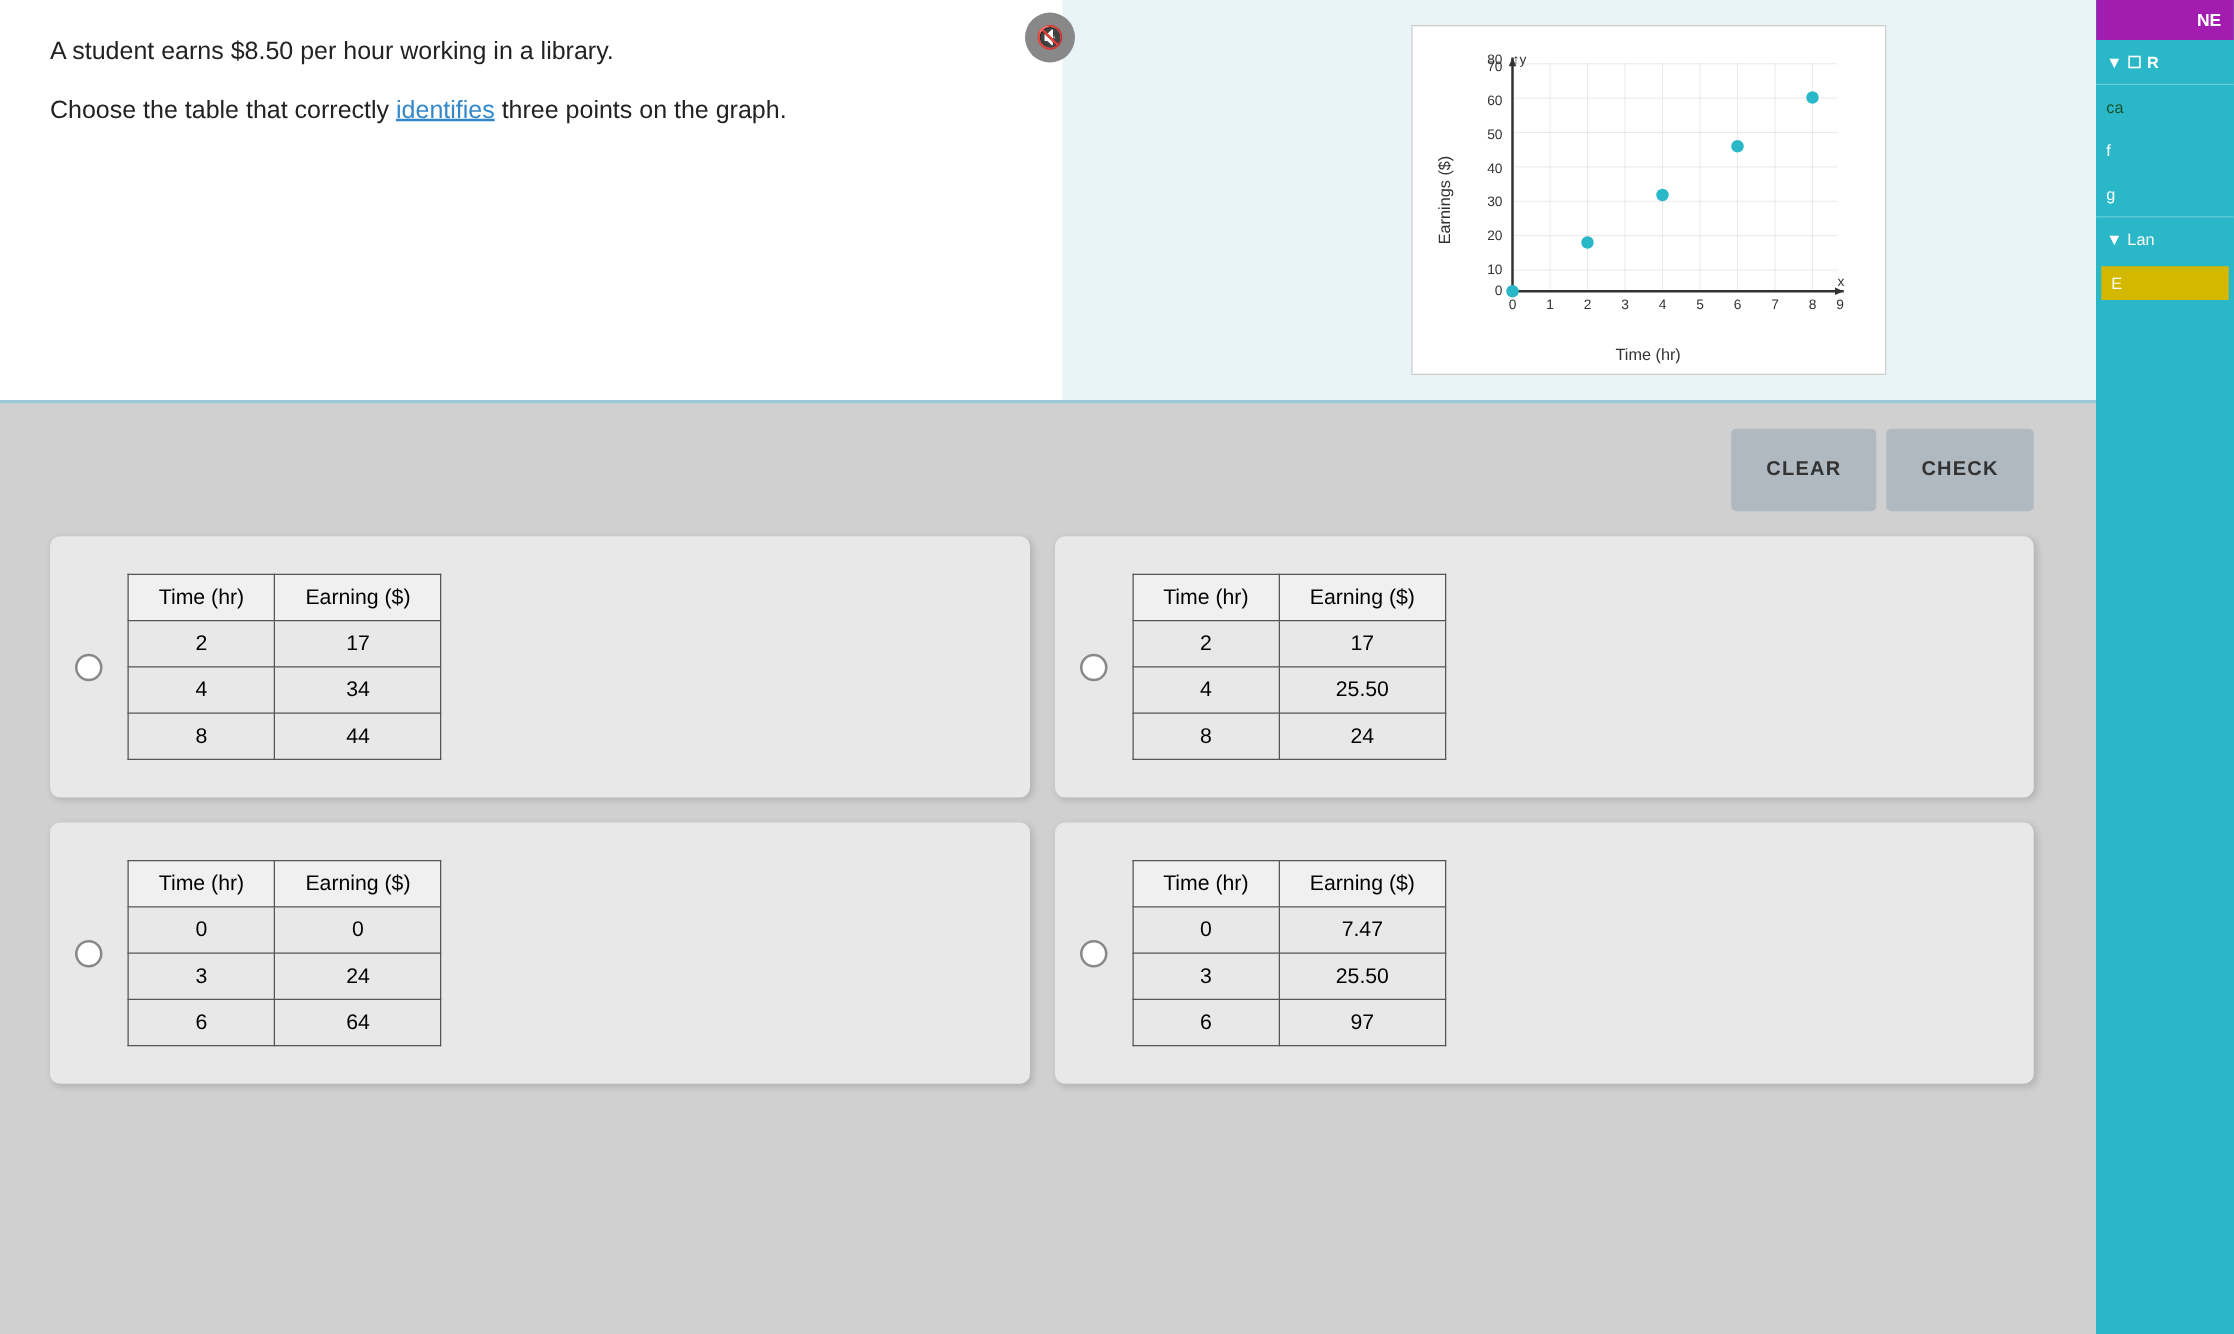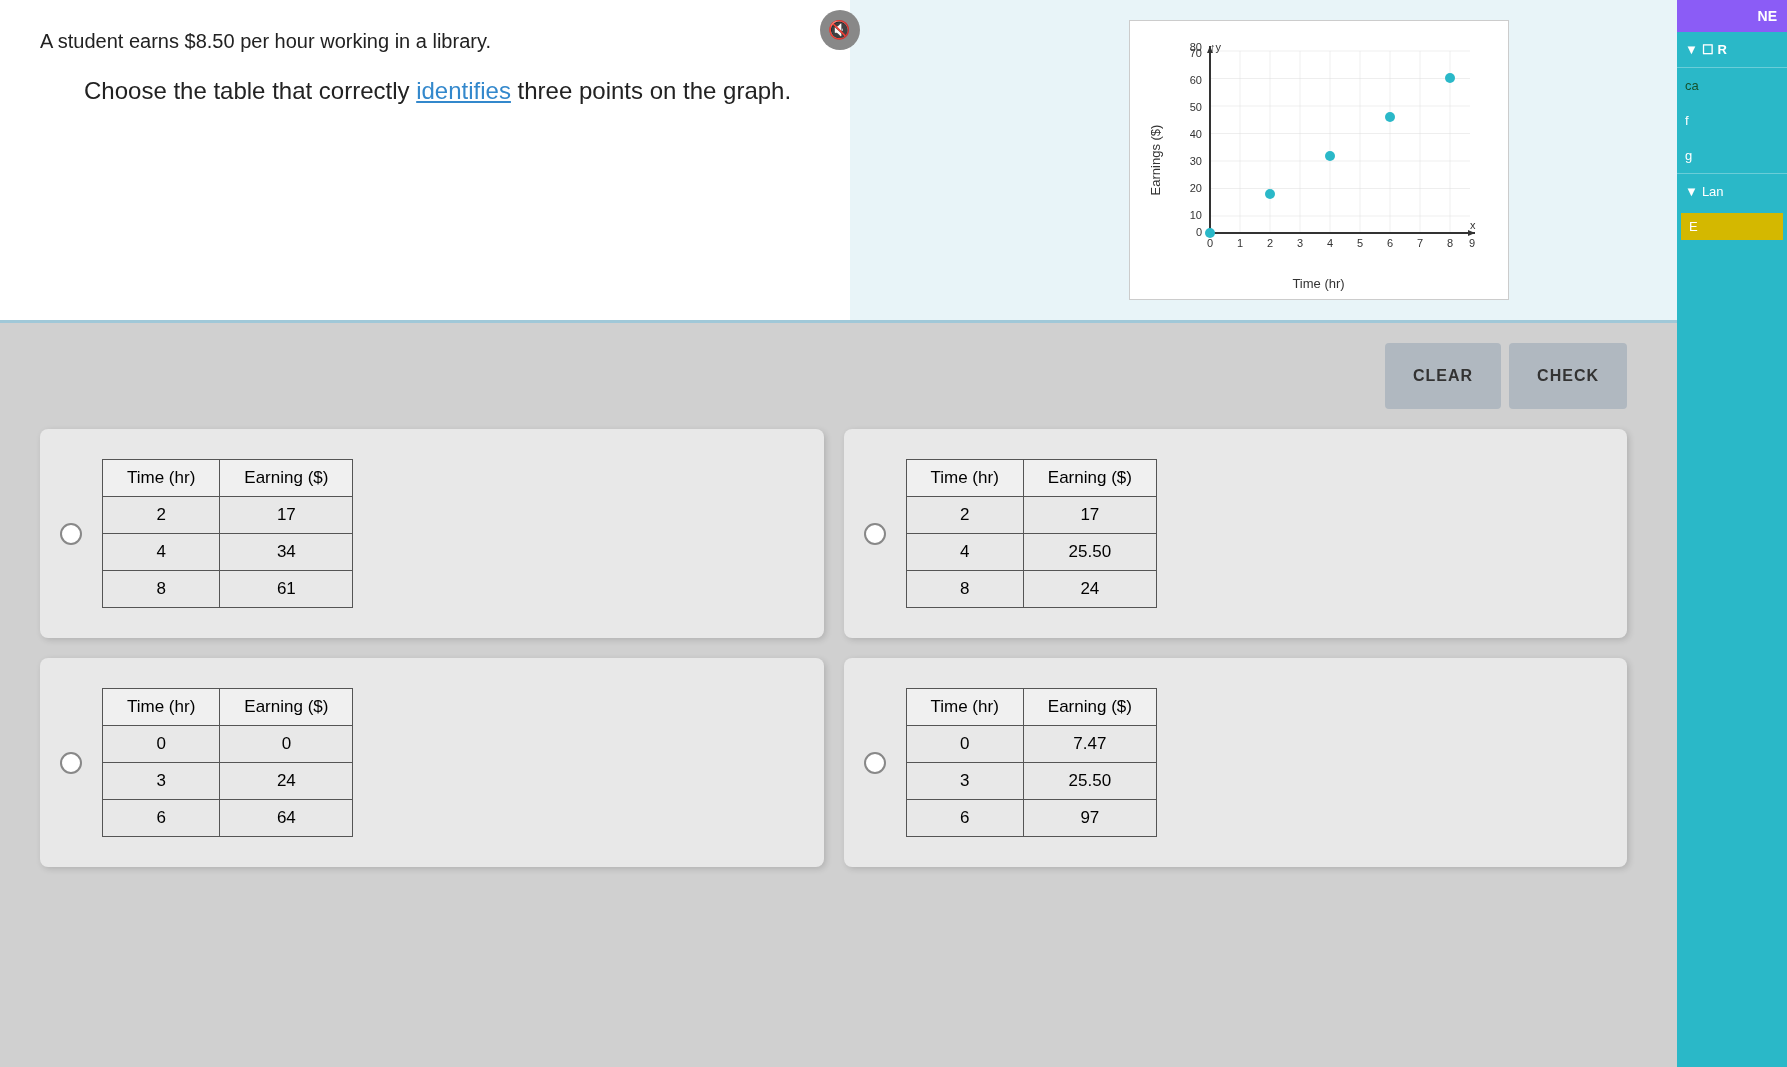--- a/index.html
+++ b/index.html
@@ -26,23 +26,22 @@
       padding: 30px 40px;
     }
 
     .problem-statement {
       font-size: 20px;
       margin-bottom: 24px;
       color: #222;
     }
 
     .problem-instruction {
-      font-size: 24px;
+      font-size: 20px;
       color: #222;
-      margin-left: 44px;
     }
 
     .problem-instruction a {
       color: #3388cc;
       text-decoration: underline;
     }
 
     .graph-section {
       flex: 1;
       background: #e8f4f8;
@@ -288,21 +287,21 @@
           <tr>
             <td>2</td>
             <td>17</td>
           </tr>
           <tr>
             <td>4</td>
             <td>34</td>
           </tr>
           <tr>
             <td>8</td>
-            <td>61</td>
+            <td>44</td>
           </tr>
         </tbody>
       </table>
     </div>
 
     <div class="option-card">
       <div class="radio-btn"></div>
       <table class="data-table">
         <thead>
           <tr>
@@ -376,21 +375,21 @@
             <td>97</td>
           </tr>
         </tbody>
       </table>
     </div>
 
   </div>
 </div>
 
 <div style="position:fixed; right:0; top:0; width:110px; height:100%; background:#2ab8c8; z-index:100; display:flex; flex-direction:column;">
-  <div style="background:#8b5cf6; color:white; font-weight:bold; font-size:14px; padding:8px 10px; text-align:right;">NE</div>
+  <div style="background:#a21caf; color:white; font-weight:bold; font-size:14px; padding:8px 10px; text-align:right;">NE</div>
   <div style="background:#2ab8c8; color:white; font-size:13px; font-weight:bold; padding:10px 8px; border-bottom:1px solid rgba(255,255,255,0.3); display:flex; align-items:center; gap:4px;">
     <span>▼</span>
     <span>☐</span>
 
     <span>R</span>
   </div>
   <div style="color:#14532d; font-size:13px; padding:10px 8px;">ca</div>
   <div style="color:white; font-size:13px; padding:10px 8px;">f</div>
   <div style="color:white; font-size:13px; padding:10px 8px;">g</div>
   <div style="background:#2ab8c8; color:white; font-size:13px; padding:10px 8px; border-top:1px solid rgba(255,255,255,0.3); display:flex; align-items:center; gap:4px;">

